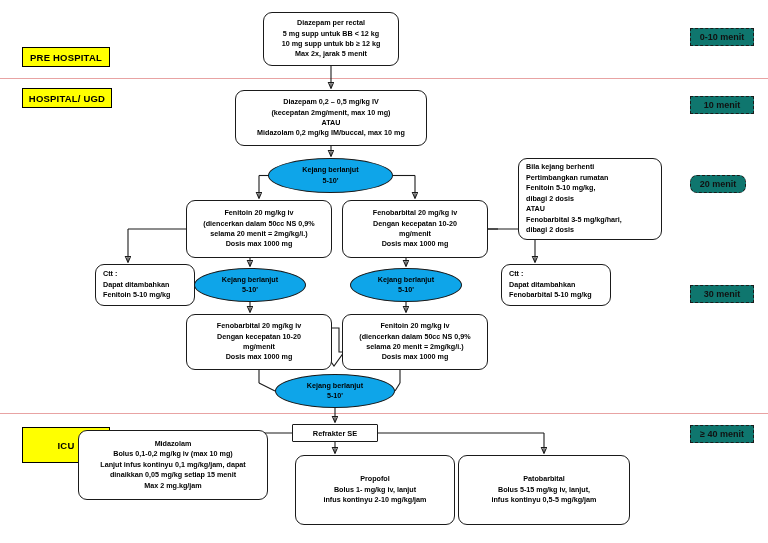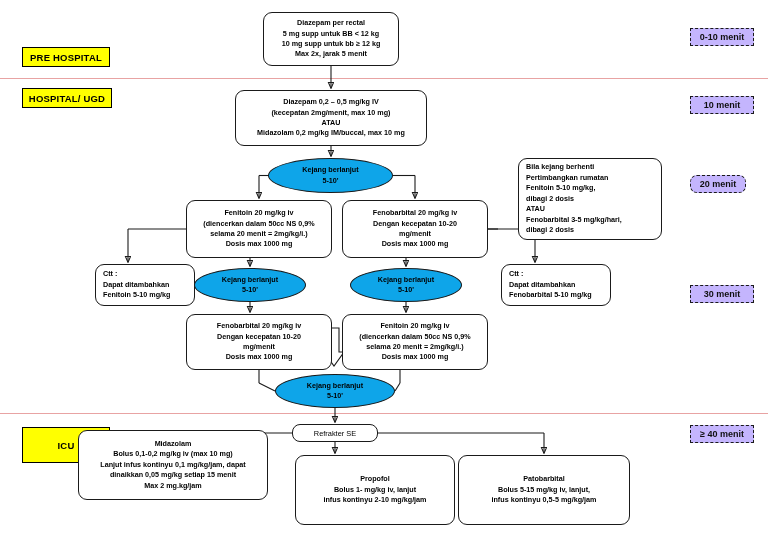--- a/index.html
+++ b/index.html
@@ -24,21 +24,21 @@
     font-weight:bold;
     font-size:9.5px;
     display:flex;align-items:center;justify-content:center;
     letter-spacing:.2px;
     box-sizing:border-box;
   }
 
   
   .time-box{
     position:absolute;
-    background:#c4b5fd;
+    background:#0f766e;
     border:1.6px dashed #1a1a1a;
     color:#111;
     font-weight:bold;
     font-size:9px;
     display:flex;align-items:center;justify-content:center;
     box-sizing:border-box;
   }
 
   
   .node{
@@ -75,24 +75,24 @@
     color:#000;
     font-weight:bold;
     z-index:3;
   }
 
   
   .pill{
     position:absolute;
     background:#fff;
     border:1.1px solid #1a1a1a;
-    border-radius:8px;
+    border-radius:1px;
     box-sizing:border-box;
     display:flex;align-items:center;justify-content:center;
-    font-size:7.4px;font-weight:normal;color:#000;
+    font-size:7.4px;font-weight:bold;color:#000;
     z-index:3;
   }
 
   svg.connectors{position:absolute;left:0;top:0;width:768px;height:543px;z-index:1;}
   svg.connectors line,svg.connectors path{stroke:#1a1a1a;stroke-width:1.1;fill:none;}
   .hollow-arrow{fill:#ffffff;stroke:#555;stroke-width:1;}
 </style>
 </head>
 <body>
 

